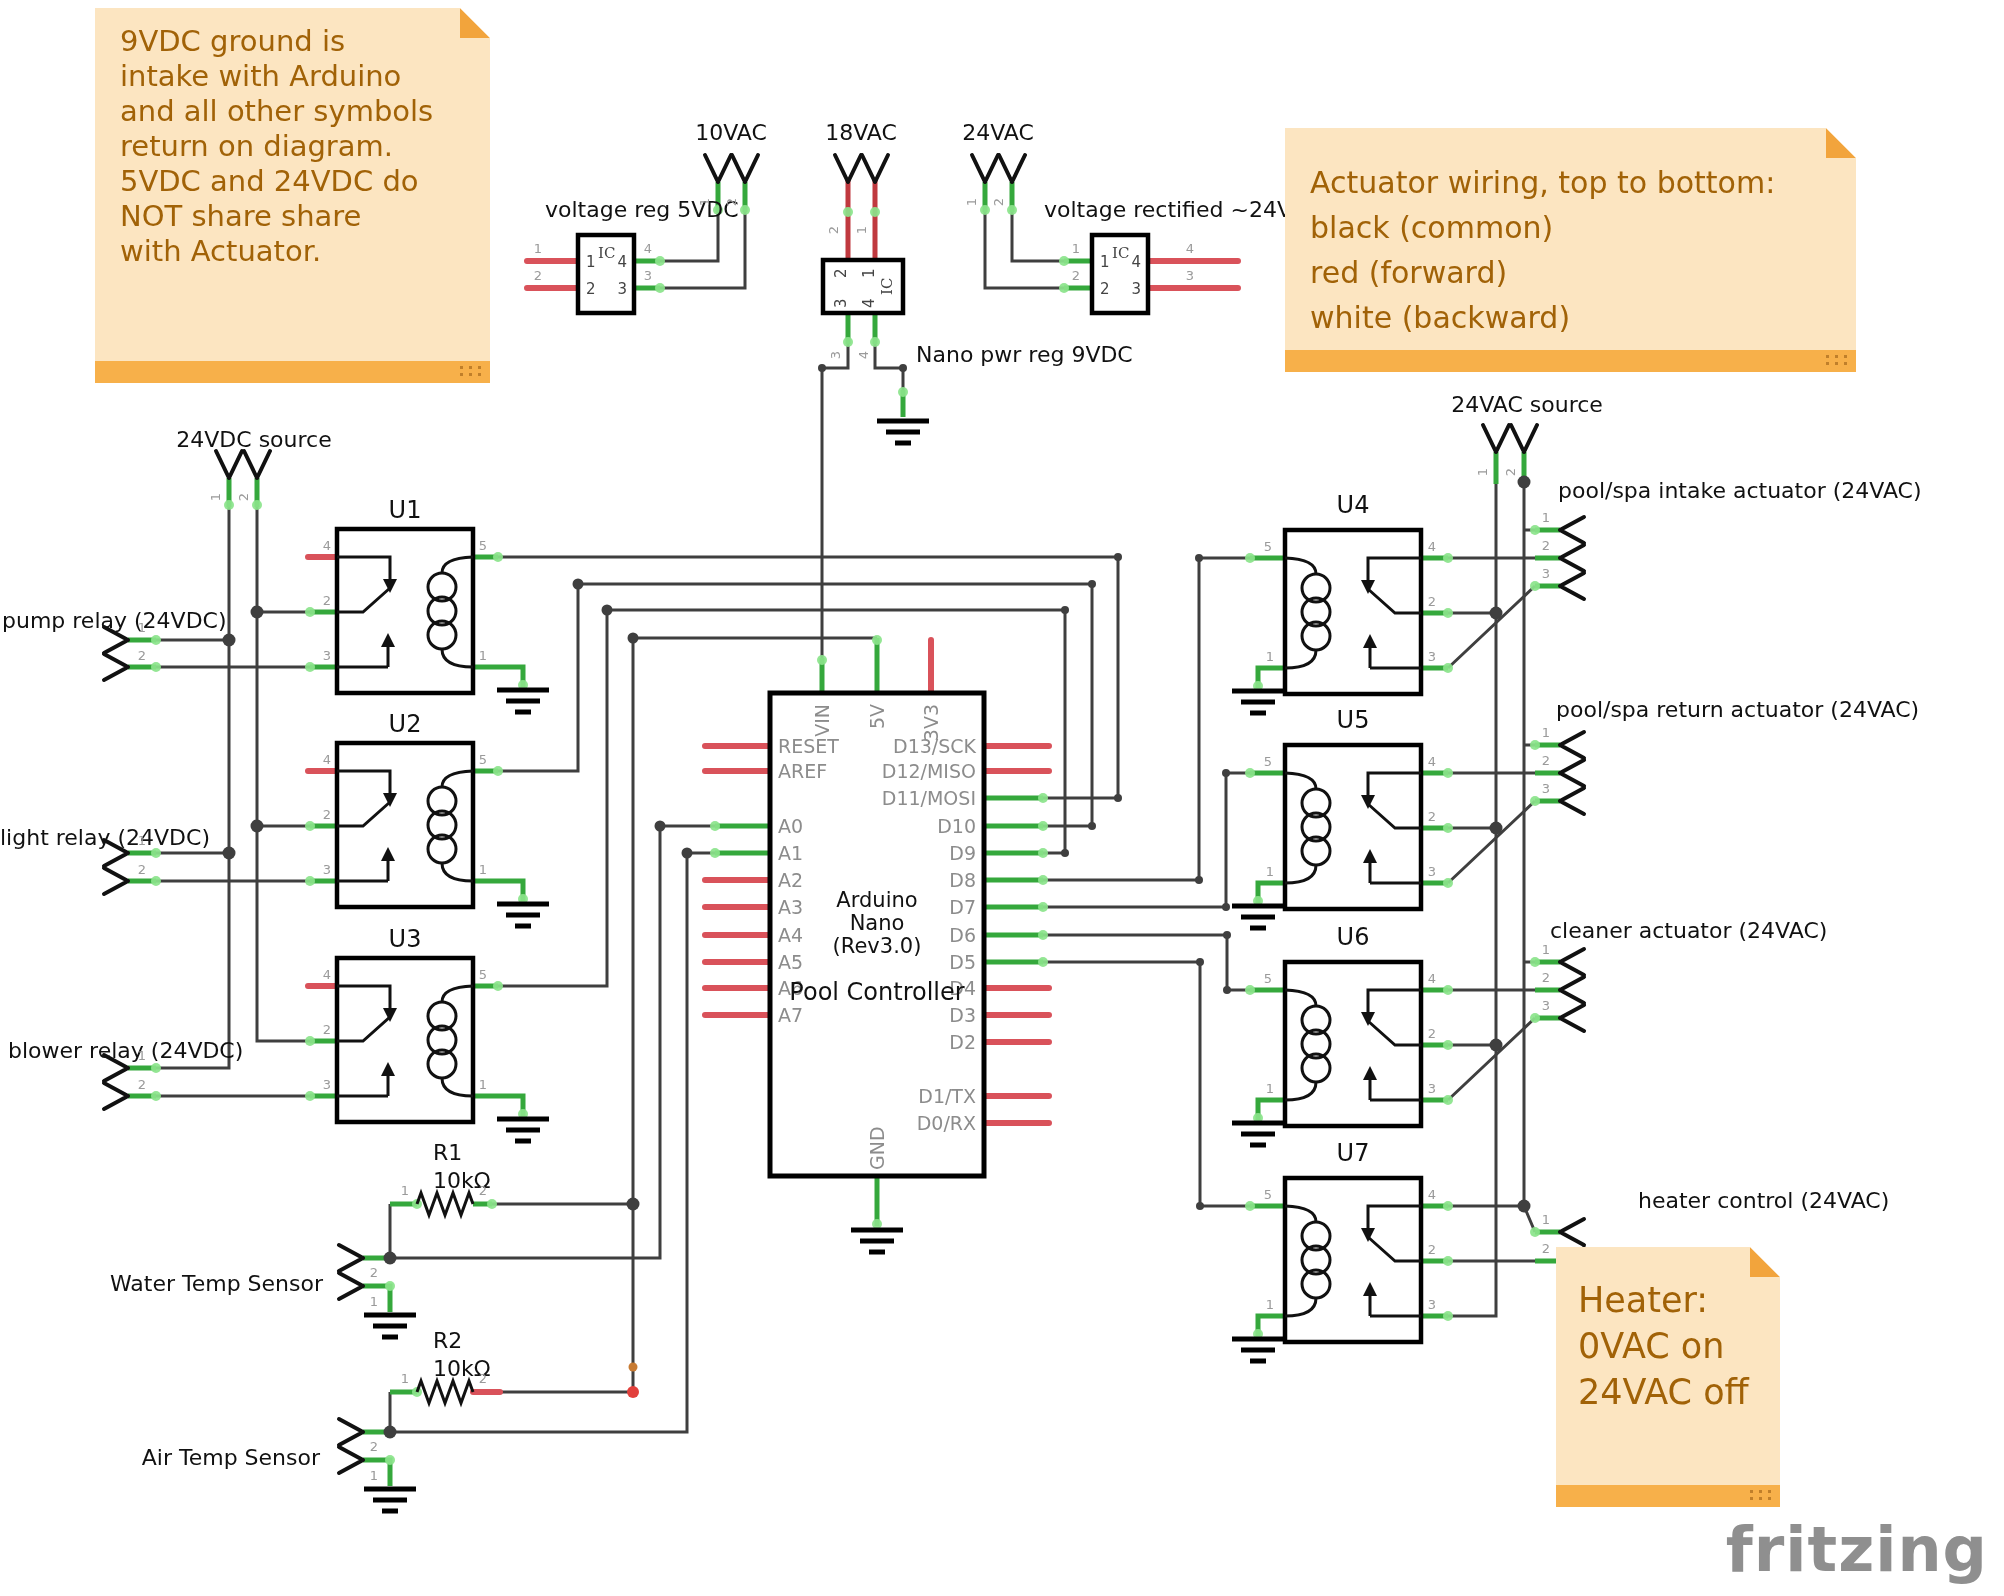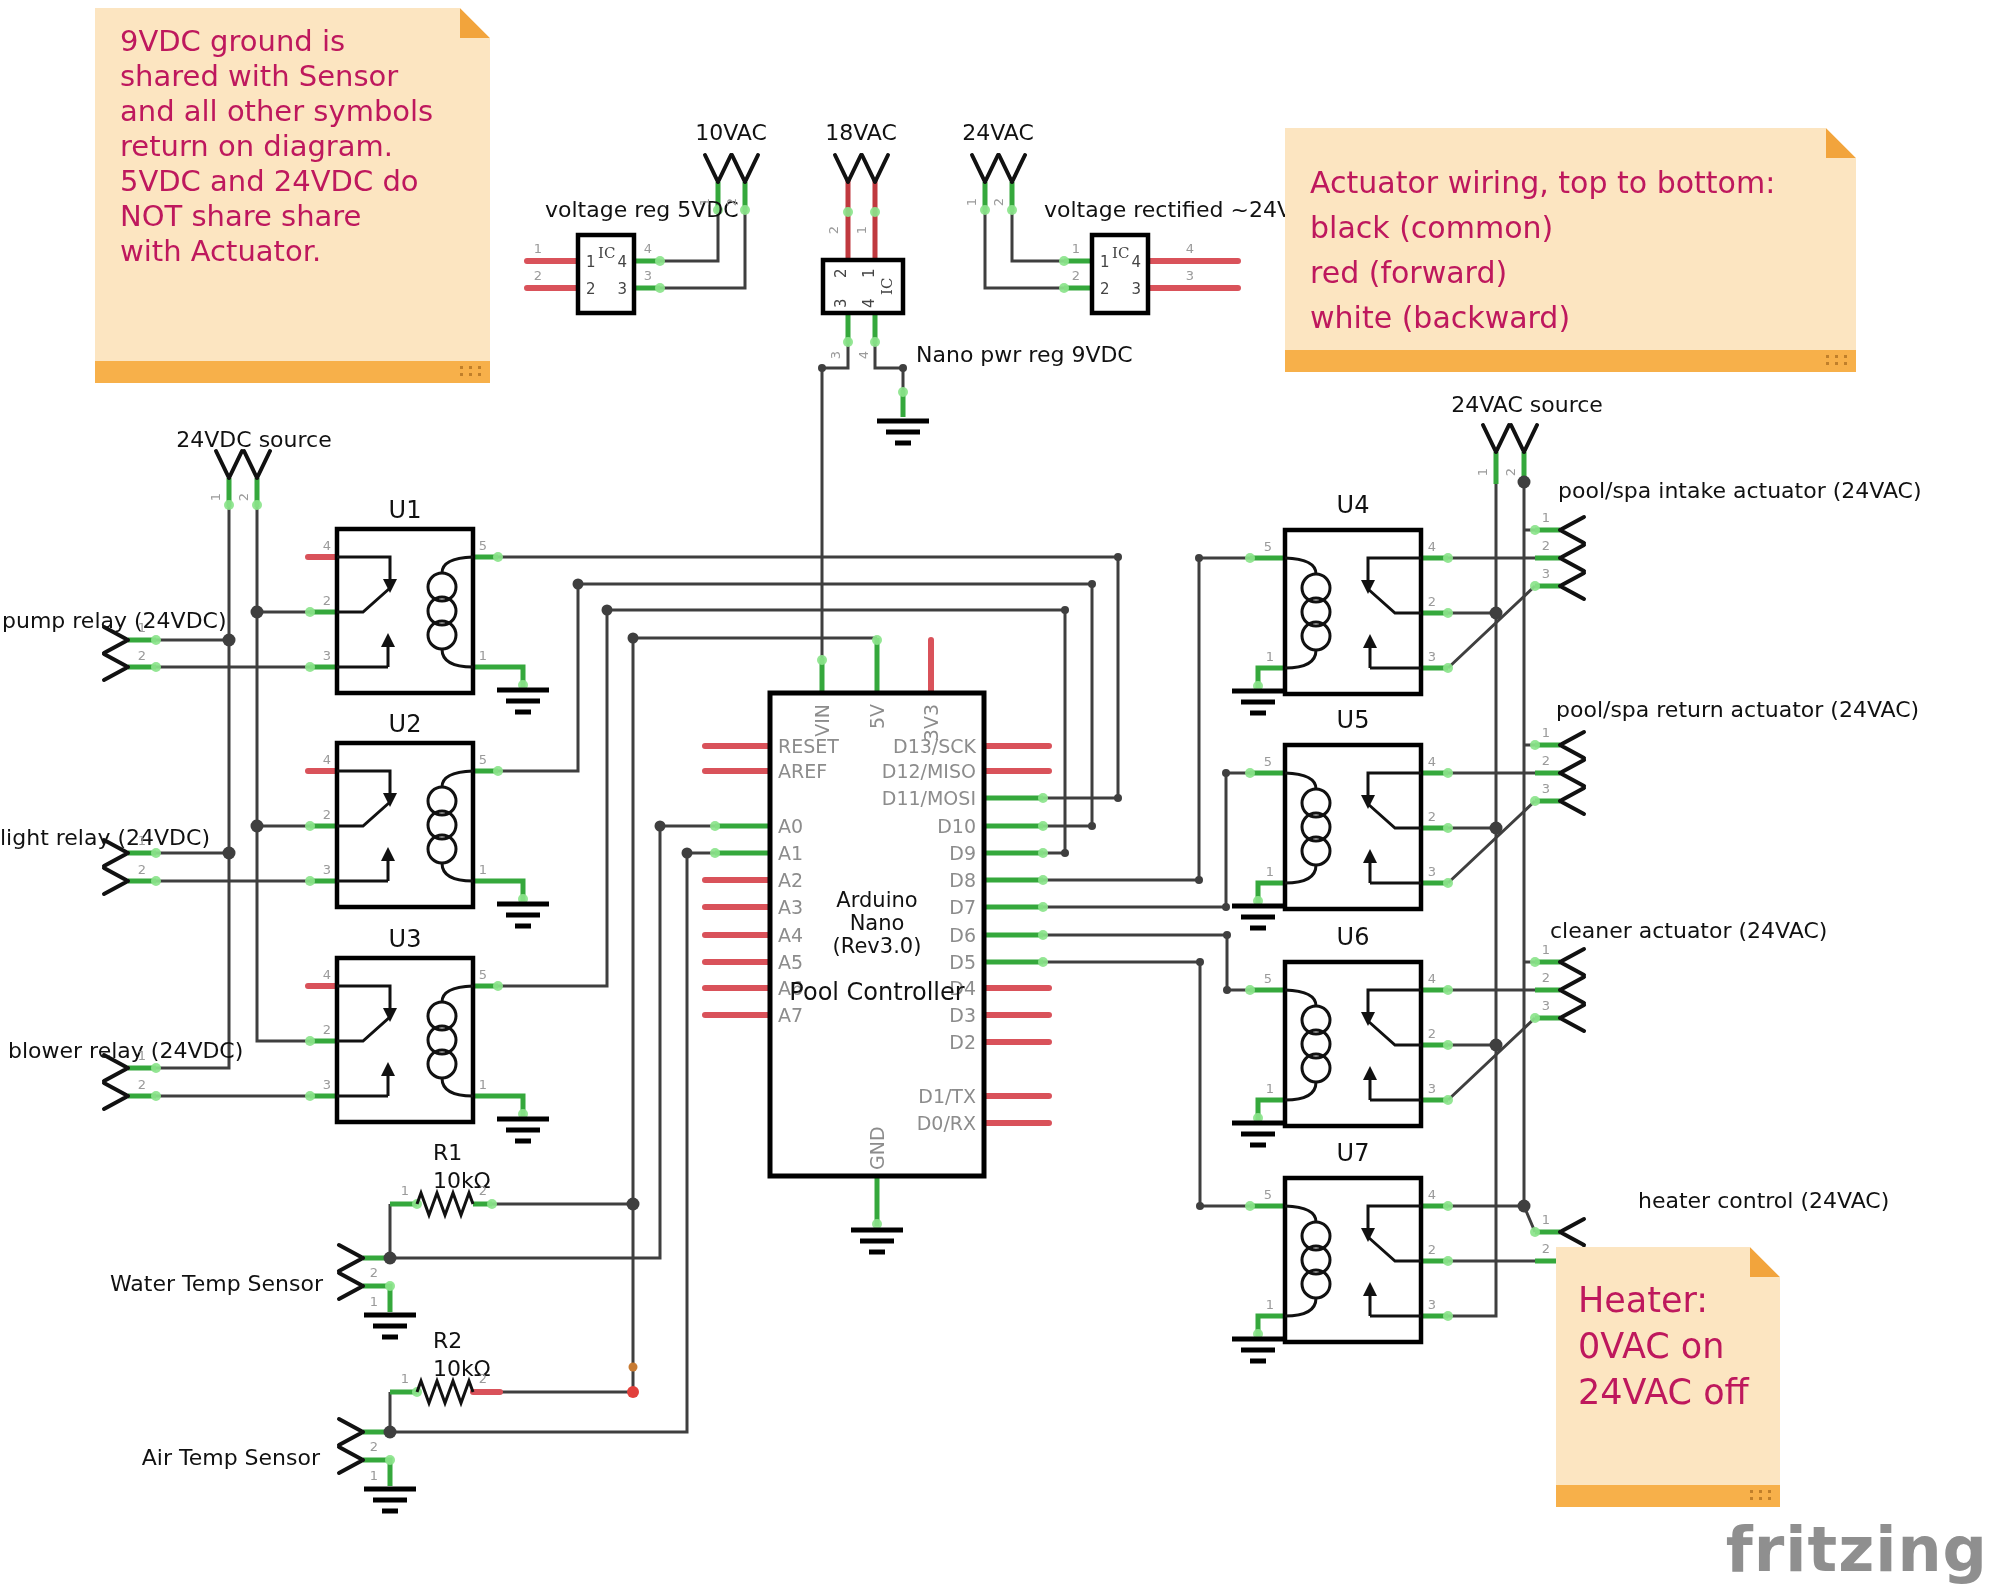--- a/index.html
+++ b/index.html
@@ -21,21 +21,21 @@
   .t{font-size:22px;}
   .tm{text-anchor:middle;}
   .te{text-anchor:end;}
   .ru{font-size:24px;text-anchor:middle;}
   .pn{font-size:13px;fill:#9a9a9a;text-anchor:middle;}
   .ap{font-size:19px;fill:#8c8c8c;}
   .ape{font-size:19px;fill:#8c8c8c;text-anchor:end;}
   .ic{font-size:15px;fill:#444;}
   .at{font-size:21px;text-anchor:middle;}
   .pc{font-size:24px;text-anchor:middle;}
-  .note{position:absolute;background:#fce5c1;clip-path:polygon(0 0,calc(100% - 30px) 0,100% 30px,100% 100%,0 100%);color:#be185d;}
+  .note{position:absolute;background:#fce5c1;clip-path:polygon(0 0,calc(100% - 30px) 0,100% 30px,100% 100%,0 100%);color:#a16207;}
   .note .fold{position:absolute;top:0;right:0;width:0;height:0;border-bottom:30px solid #f2a43c;border-right:30px solid transparent;}
   .note .bar{position:absolute;left:0;right:0;bottom:0;height:22px;background:#f7b04a;}
   .note .grip{position:absolute;right:7px;bottom:4px;width:26px;height:15px;
     background-image:radial-gradient(#c07f2a 1.7px,transparent 2px);background-size:9px 7px;}
   .note .txt{position:relative;padding:16px 18px 0 25px;}
   #note1 .txt{font-size:29px;line-height:35px;}
   #note2 .txt{font-size:30px;line-height:45px;padding-top:32px;}
   #note3 .txt{font-size:35px;line-height:46px;padding-top:30px;padding-left:22px;}
   #logo{position:absolute;right:16px;bottom:10px;font-size:62px;font-weight:bold;
     color:#8f8f8f;letter-spacing:1px;font-family:"DejaVu Sans","Liberation Sans",sans-serif;}
@@ -537,21 +537,21 @@
   <text class="at" x="877" y="953">(Rev3.0)</text>
   <text class="pc" x="877" y="1000">Pool Controller</text>
   <use href="#gn" x="877" y="1230"></use>
 </g>
 </svg>
 
 <div id="note1" class="note" style="left:95px;top:8px;width:395px;height:375px;">
   <div class="fold"></div>
   <div class="txt">
     <div>9VDC ground is</div>
-    <div>shared with Sensor</div>
+    <div>intake with Arduino</div>
     <div>and all other symbols</div>
     <div>return on diagram.</div>
     <div>5VDC and 24VDC do</div>
     <div>NOT share share</div>
     <div>with Actuator.</div>
   </div>
   <div class="bar">
         <div class="grip"></div>
       </div>
 </div>

